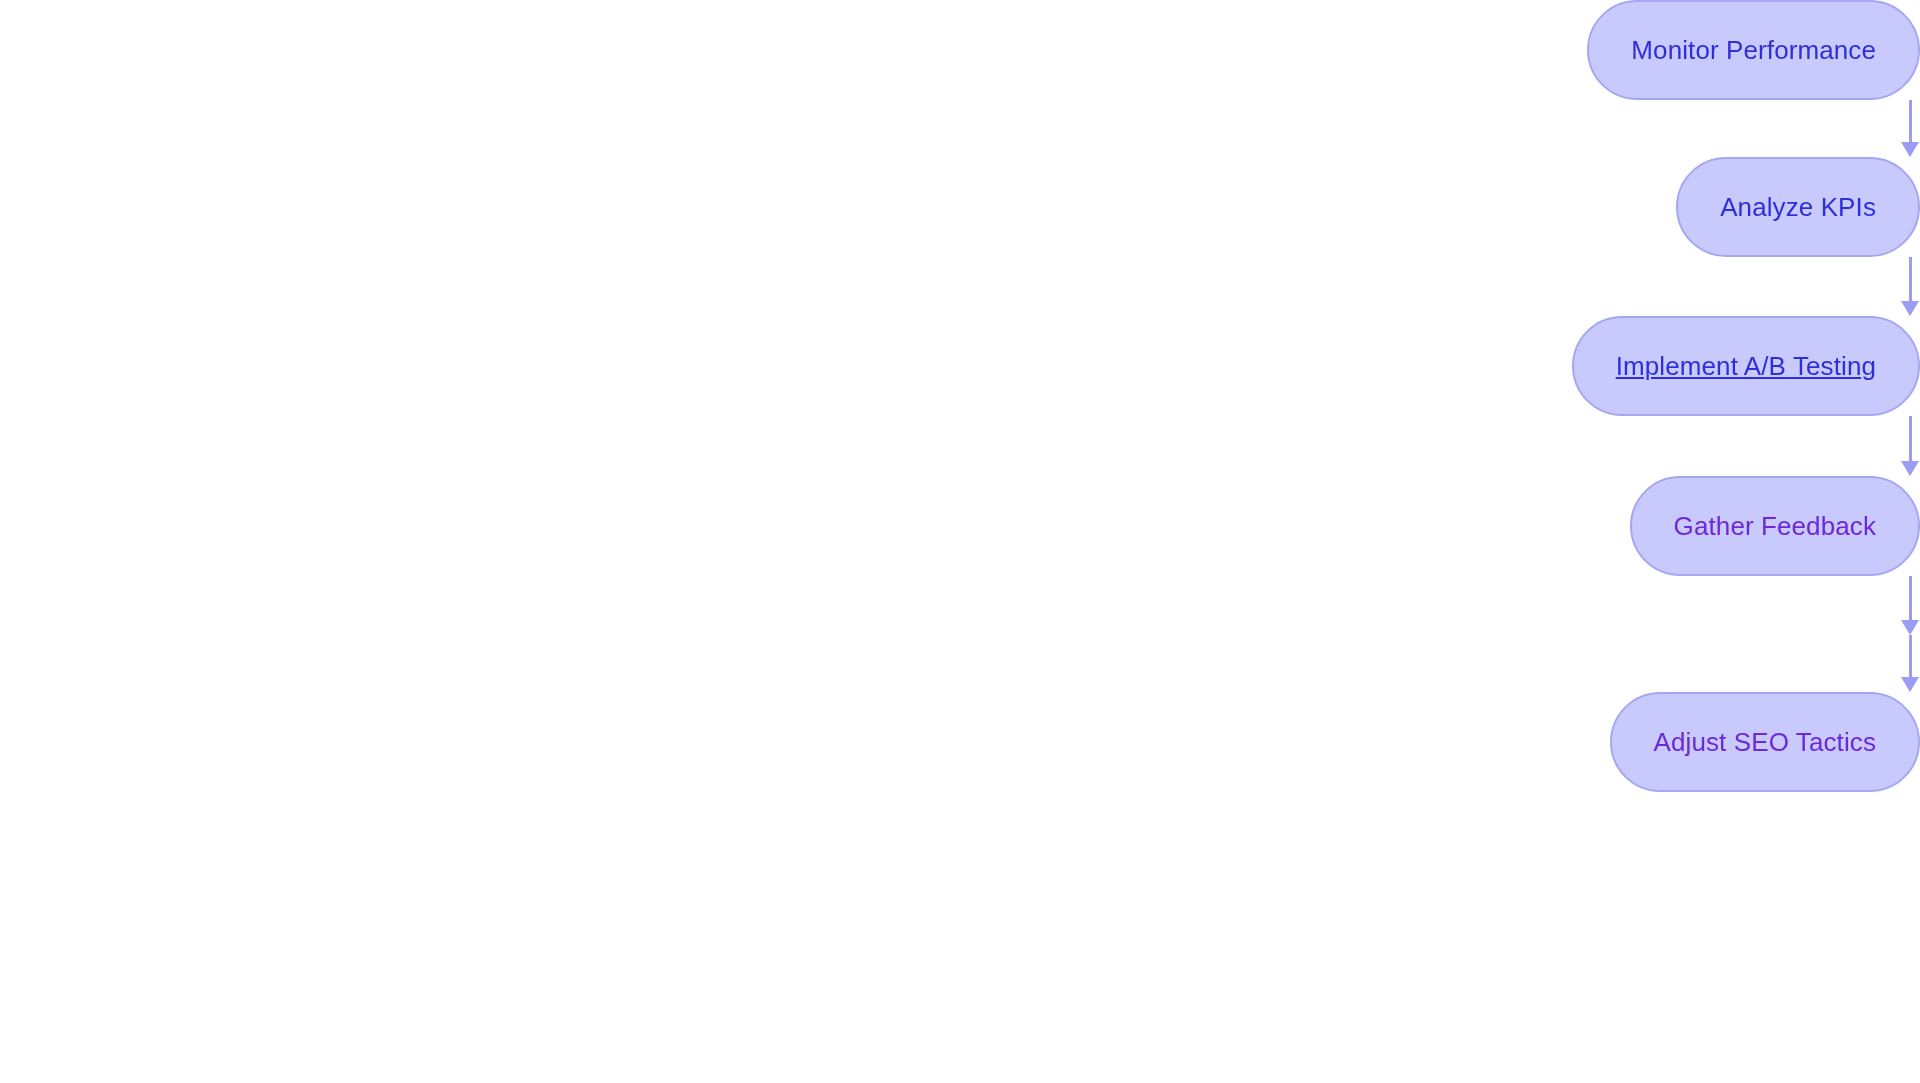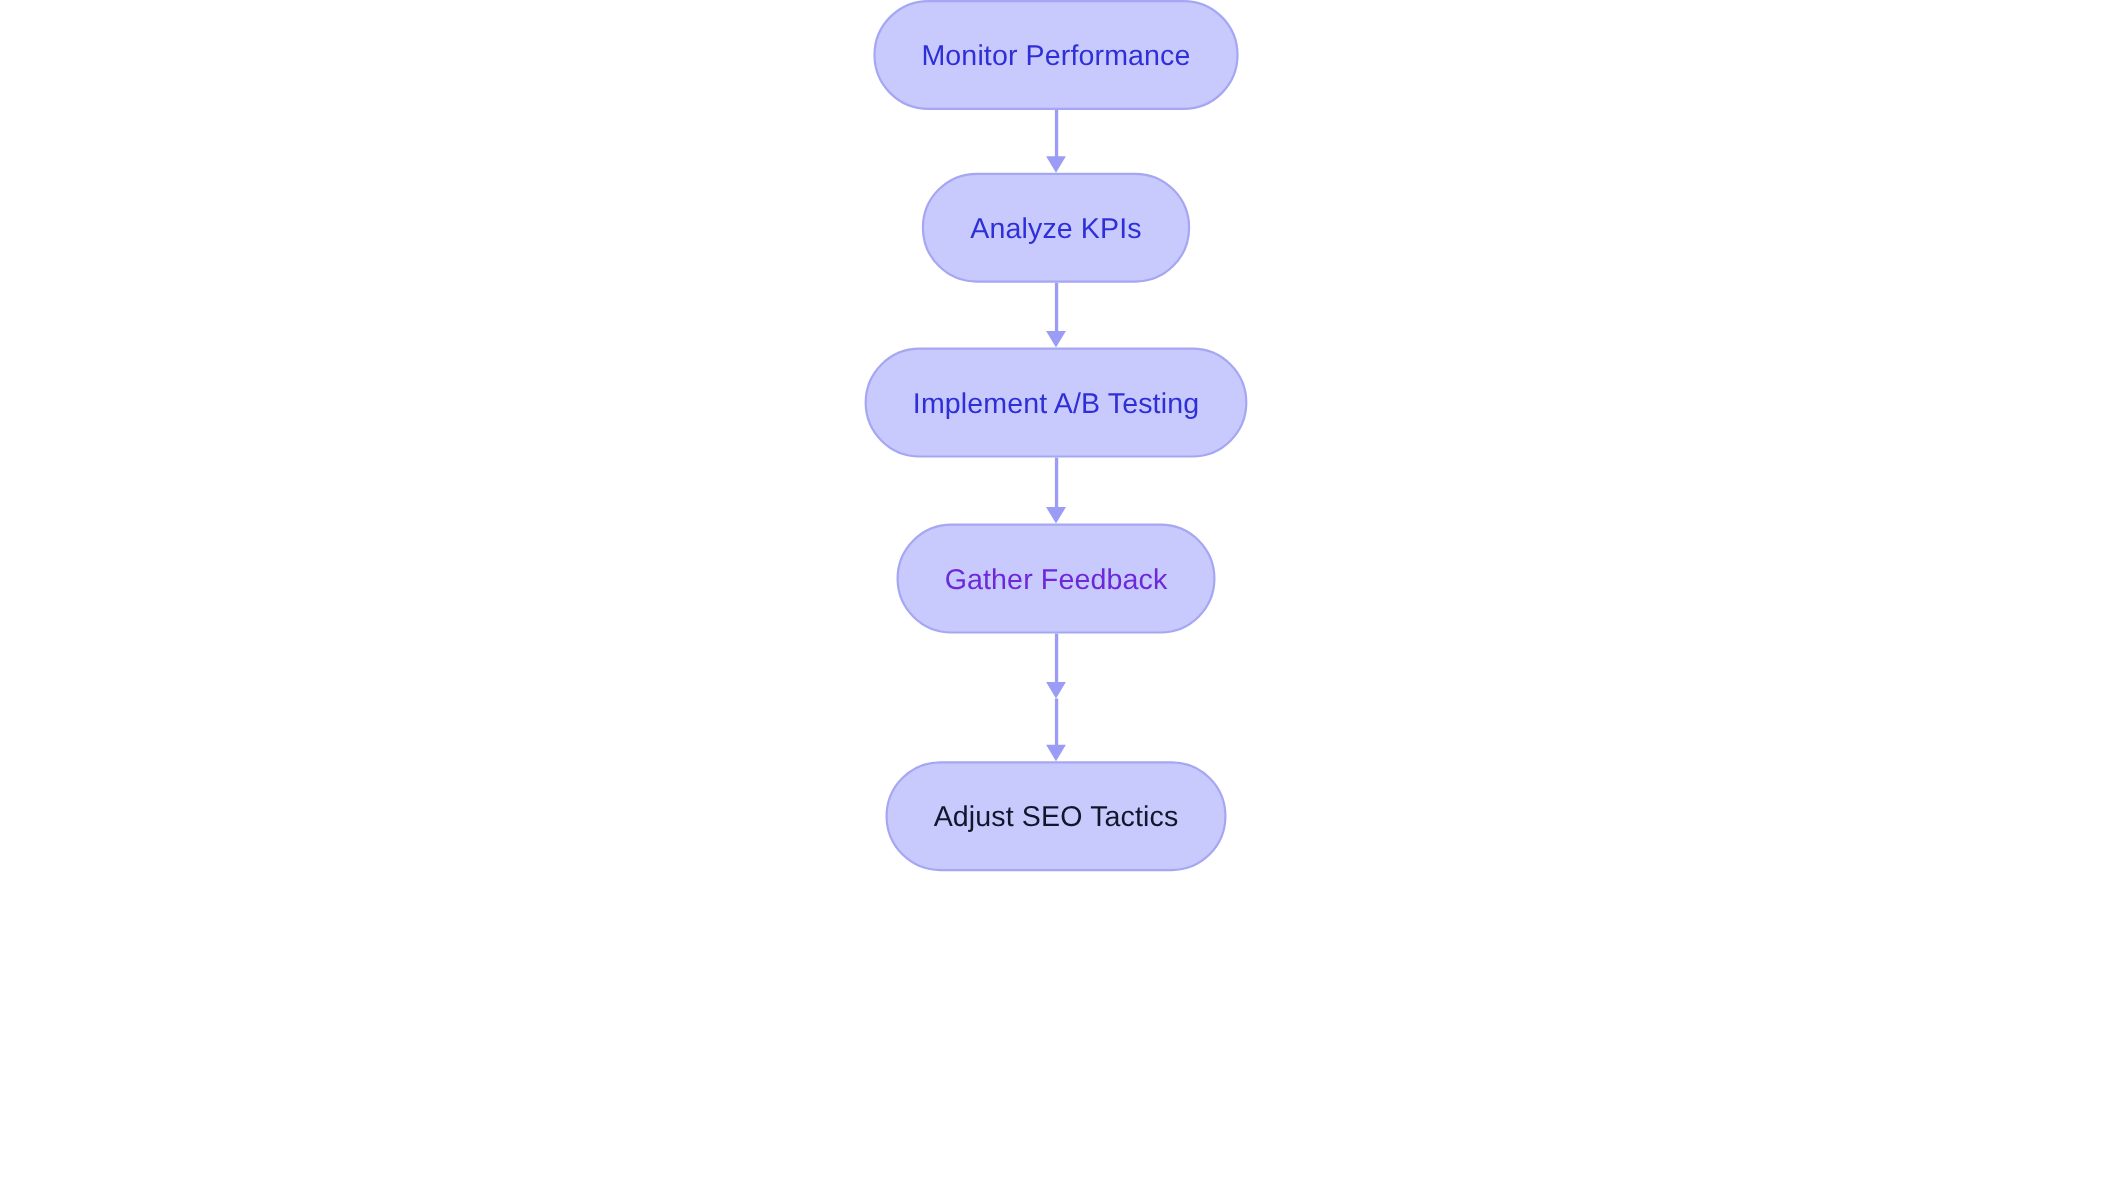--- a/index.html
+++ b/index.html
@@ -23,21 +23,21 @@
   }
 
   .flow-column {
     position: absolute;
     left: 0;
     top: 0;
     width: 1920px;
     height: 1083px;
     display: flex;
     flex-direction: column;
-    align-items: center;
+    align-items: flex-end;
     justify-content: flex-start;
   }
 
   
   .flow-node {
     position: relative;
     box-sizing: border-box;
     display: flex;
     align-items: center;
     justify-content: center;
@@ -107,21 +107,21 @@
     <div class="flow-node node-2" style="background: rgb(200, 201, 253); border-color: rgb(165, 167, 242);">
       <span class="flow-node-label" style="color: rgb(47, 47, 216);">Analyze KPIs</span>
     </div>
 
     <div class="flow-connector gap-2">
       <div class="flow-connector-line" style="background: rgb(154, 156, 245);"></div>
       <div class="flow-connector-head" style="border-top-color: rgb(154, 156, 245);"></div>
     </div>
 
     <div class="flow-node node-3" style="background: rgb(200, 201, 253); border-color: rgb(165, 167, 242);">
-      <span class="flow-node-label" style="color: rgb(47, 47, 216);">Implement A/B Testing</span>
+      <span class="flow-node-label" style="color: rgb(47, 47, 216); text-decoration: underline;">Implement A/B Testing</span>
     </div>
 
     <div class="flow-connector gap-3">
       <div class="flow-connector-line" style="background: rgb(154, 156, 245);"></div>
       <div class="flow-connector-head" style="border-top-color: rgb(154, 156, 245);"></div>
     </div>
 
     <div class="flow-node node-4" style="background: rgb(200, 201, 253); border-color: rgb(165, 167, 242);">
       <span class="flow-node-label" style="color: #6d28d9;">Gather Feedback</span>
     </div>
@@ -131,17 +131,17 @@
       <div class="flow-connector-head" style="border-top-color: rgb(154, 156, 245);"></div>
     </div>
 
 
     <div class="flow-connector gap-5">
       <div class="flow-connector-line" style="background: rgb(154, 156, 245);"></div>
       <div class="flow-connector-head" style="border-top-color: rgb(154, 156, 245);"></div>
     </div>
 
     <div class="flow-node node-6" style="background: rgb(200, 201, 253); border-color: rgb(165, 167, 242);">
-      <span class="flow-node-label" style="color: #0f172a;">Adjust SEO Tactics</span>
+      <span class="flow-node-label" style="color: #6d28d9;">Adjust SEO Tactics</span>
     </div>
 
   </div>
 </div>
 
 </body></html>

